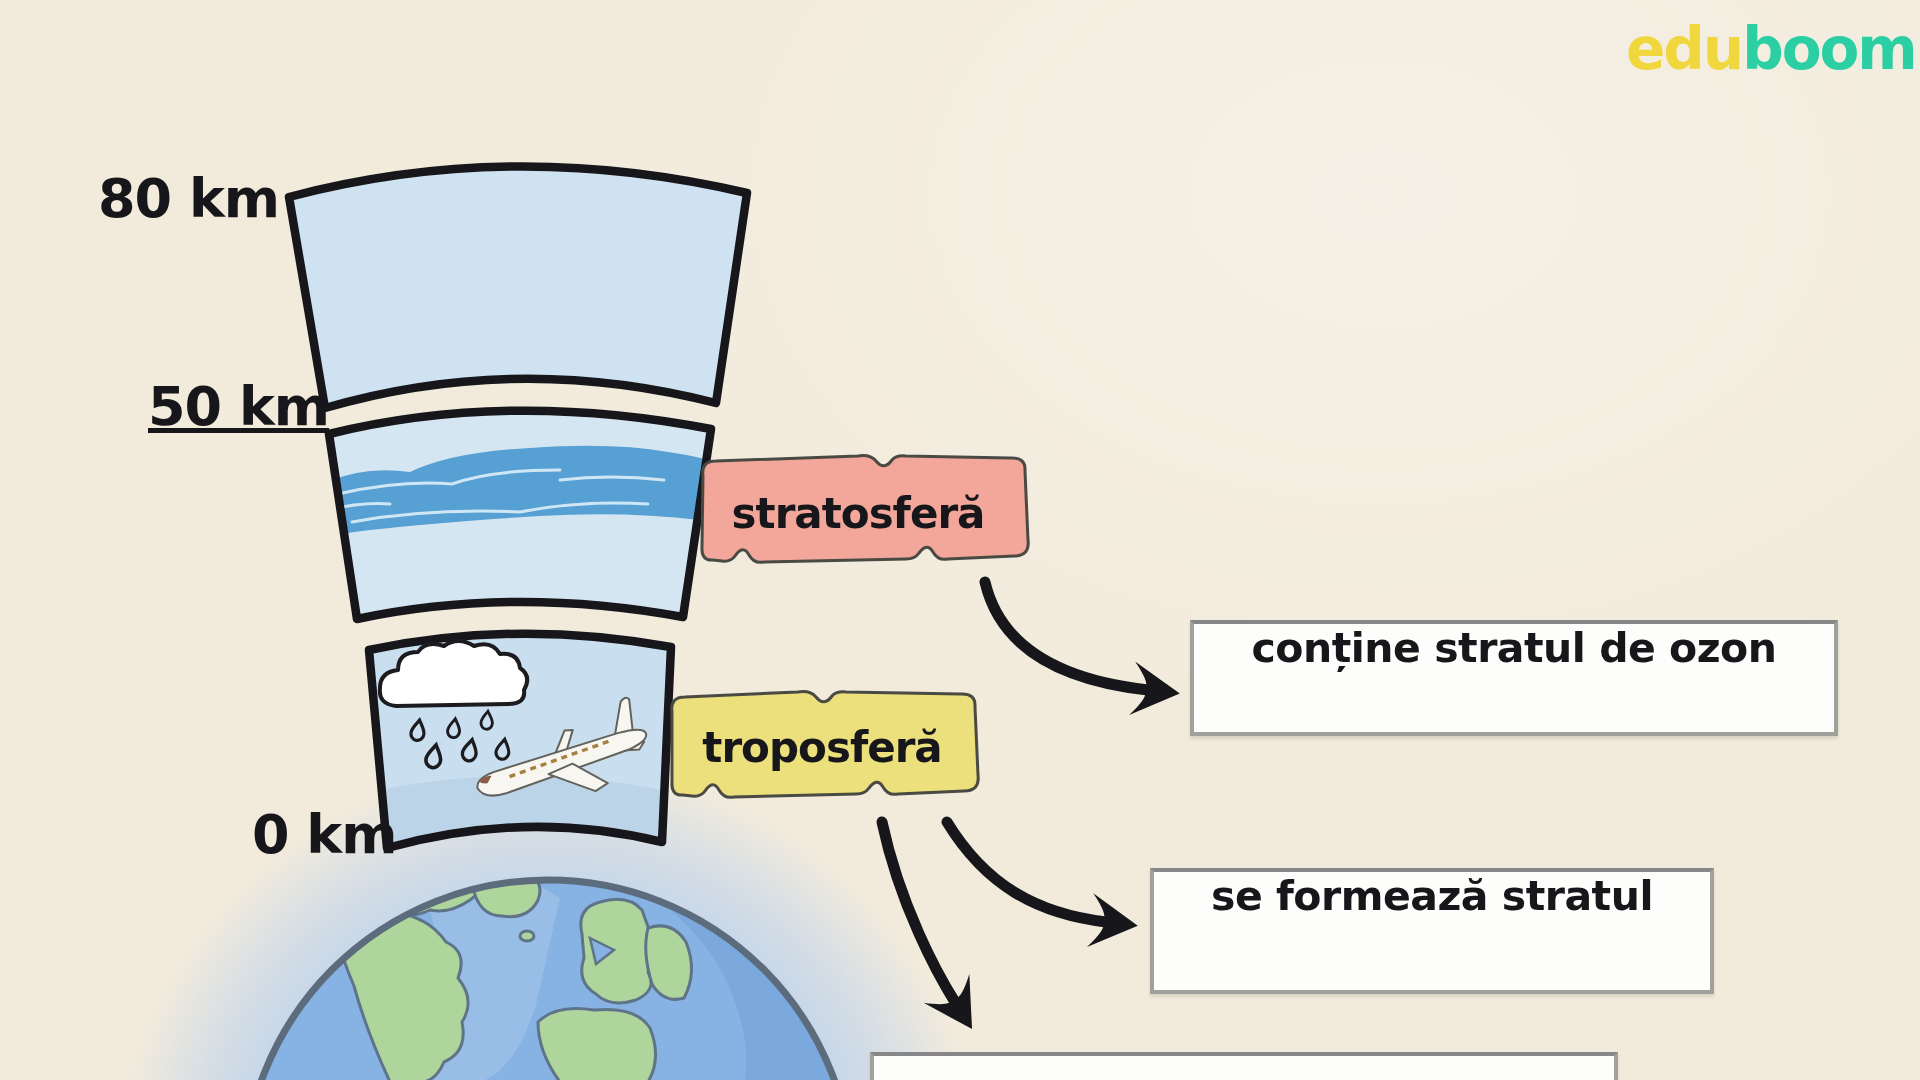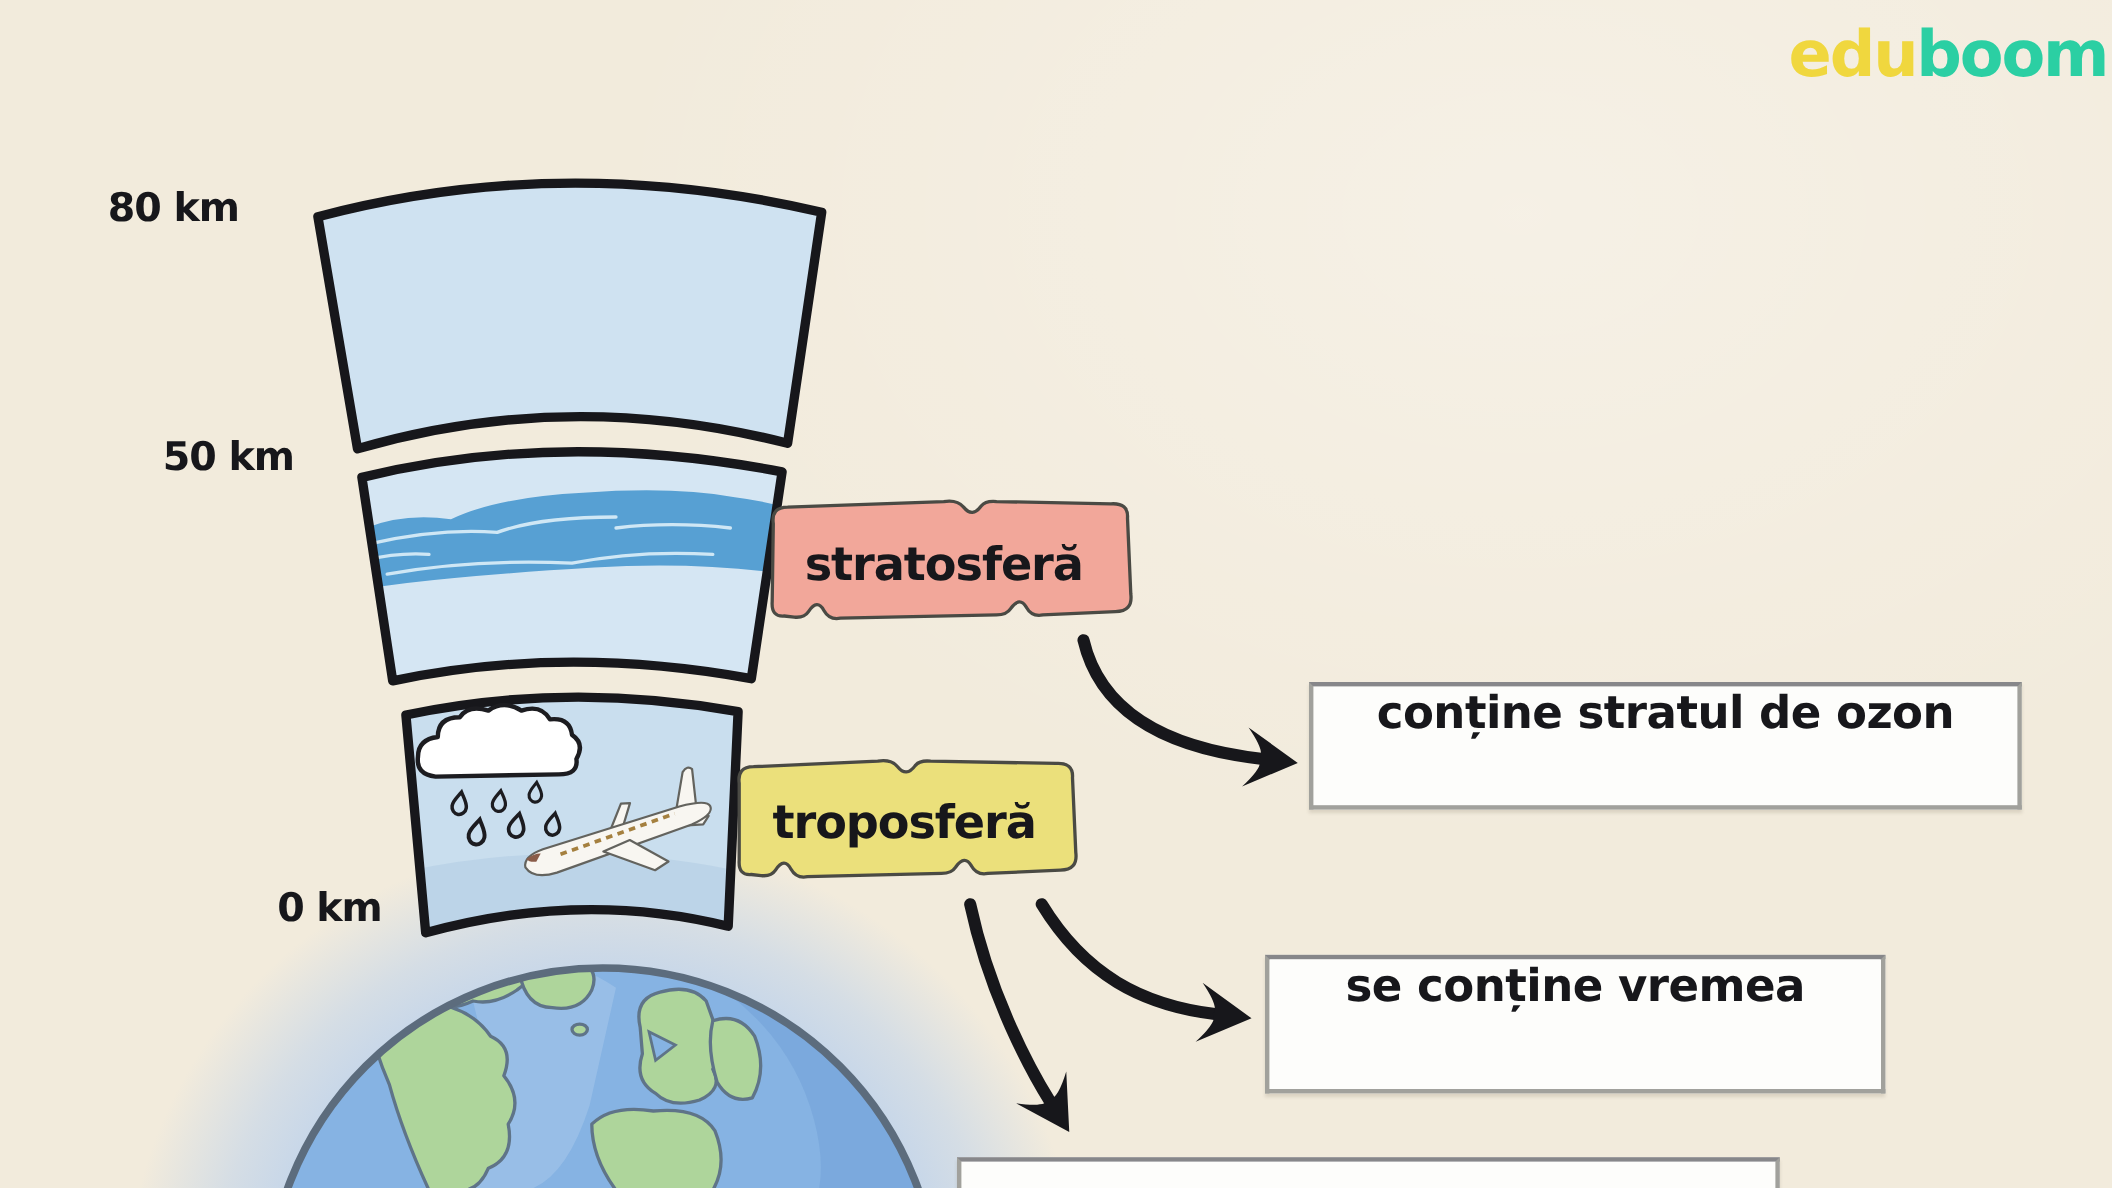--- a/index.html
+++ b/index.html
@@ -5,25 +5,25 @@
   html,body{margin:0;padding:0;background:#f2ebdc;}
   .stage{
     position:relative;width:1920px;height:1080px;overflow:hidden;
     background:
       radial-gradient(1300px 900px at 72% 18%, rgba(255,255,255,.28), transparent 65%),
       #f2ebdc;
     font-family:"DejaVu Sans", sans-serif;
     color:#17171b;
   }
   .alt{
-    position:absolute;font-weight:bold;font-size:36px;line-height:1;
+    position:absolute;font-weight:bold;font-size:54px;line-height:1;
     letter-spacing:-1px;color:#17171b;white-space:nowrap;text-align:center;
   }
   .alt-80{left:98px;top:172px;}
-  .alt-50{left:148px;top:398px;}
+  .alt-50{left:148px;top:380px;text-decoration:underline;}
   .alt-1012{left:94px;top:618px;}
   .alt-0{left:252px;top:808px;}
   .fact{
     position:absolute;background:#fdfdfb;
     border:4px solid #a1a19c;border-top-color:#87878a;
     box-shadow:0 3px 3px rgba(110,100,80,.18);
     display:flex;align-items:flex-start;justify-content:center;
     font-weight:bold;font-size:41px;letter-spacing:-.5px;white-space:nowrap;
   }
   .fact-ozone{left:1190px;top:620px;width:640px;height:108px;}
@@ -154,21 +154,21 @@
   
   <div class="alt alt-80">80 km</div>
   <div class="alt alt-50">50 km</div>
   <div class="alt alt-0">0 km</div>
 
   
   <div class="fact fact-ozone">
     <span>conține stratul de ozon</span>
   </div>
   <div class="fact fact-weather">
-    <span>se conține vremea</span>
+    <span>se formează stratul</span>
   </div>
   <div class="fact fact-partial">
     <span></span>
   </div>
 
   
   <div class="logo">
     <span class="edu">edu</span><span class="boom">boom</span>
   </div>
 

